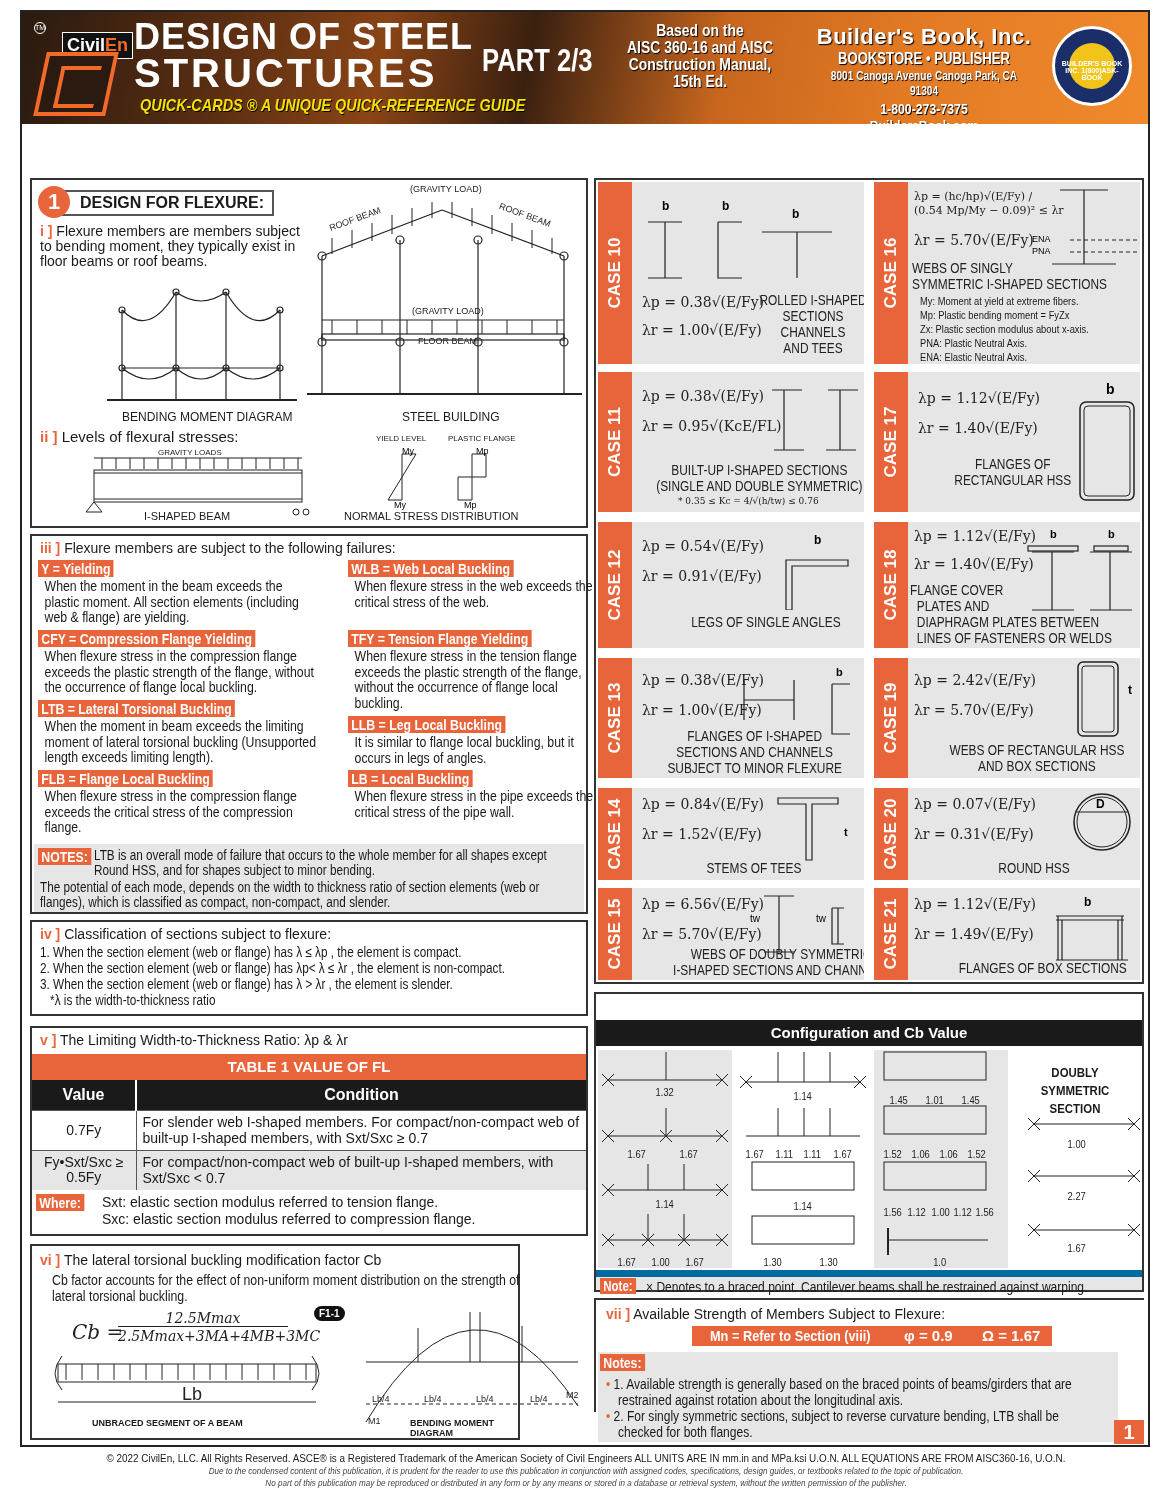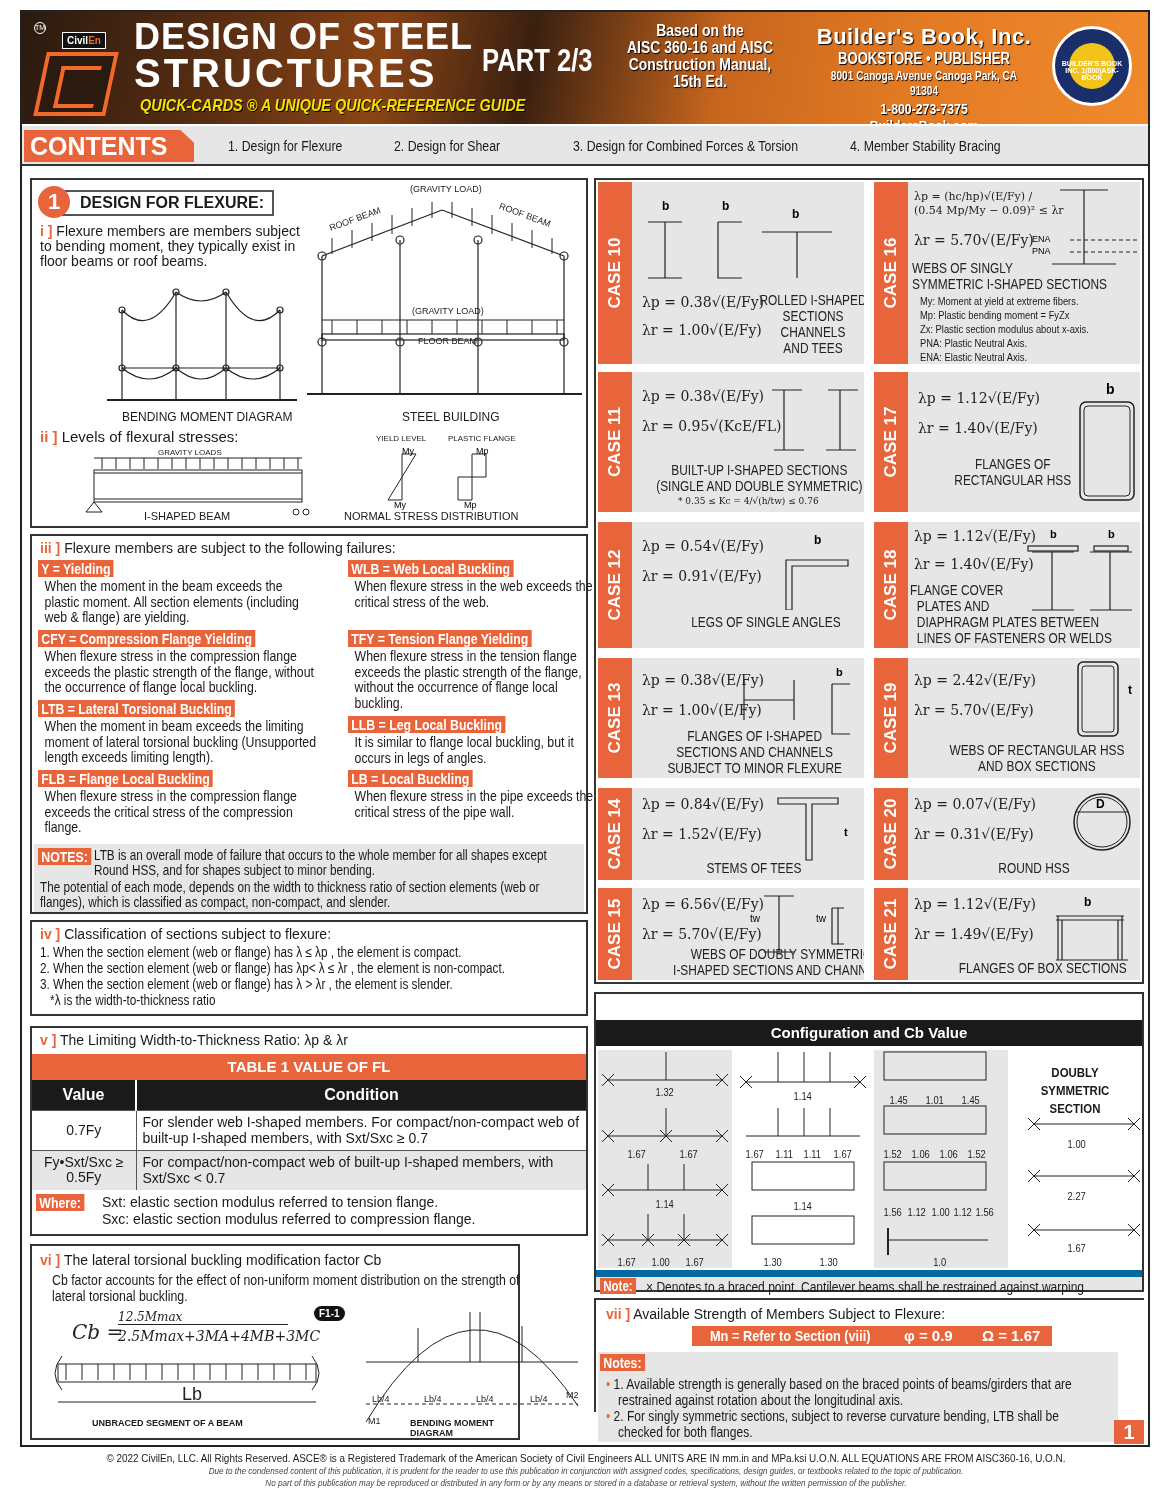--- a/index.html
+++ b/index.html
@@ -2,21 +2,21 @@
 <html><head>
 <meta charset="utf-8">
 <style>
 *{box-sizing:border-box;margin:0;padding:0}
 body{width:1172px;height:1500px;background:#fff;font-family:"Liberation Sans",sans-serif;color:#1a1a1a;position:relative;overflow:hidden}
 .page{position:absolute;left:20px;top:10px;width:1130px;height:1437px;border:2px solid #222;}
 
 .hdr{position:absolute;left:0;top:0;width:1126px;height:112px;background:linear-gradient(100deg,#2a1a10 0%,#5a2e12 18%,#8a4416 32%,#3a2010 45%,#c8661e 62%,#e27a24 78%,#f08a2c 100%);overflow:hidden}
 .logo{position:absolute;left:12px;top:10px;width:92px;height:96px}
 .logo .tm{position:absolute;left:0;top:0;width:12px;height:12px;border:1px solid #fff;border-radius:50%;color:#fff;font-size:7px;text-align:center;line-height:10px}
-.logo .civ{position:absolute;left:28px;top:10px;background:#111;color:#fff;font-size:10px;font-weight:bold;padding:2px 4px;border:1px solid #fff}
+.logo .civ{position:absolute;left:28px;top:10px;background:#111;color:#fff;font-size:18px;font-weight:bold;padding:2px 4px;border:1px solid #fff}
 .logo .civ b{color:#f26a2a}
 .logo .mark{position:absolute;left:6px;top:30px;width:72px;height:64px;border:4px solid #f26a2a;background:#2a1a10;transform:skewX(-12deg)}
 .logo .mark:after{content:"";position:absolute;left:14px;top:10px;width:36px;height:34px;border:4px solid #f26a2a;border-right:none}
 .t1{position:absolute;left:112px;top:8px;color:#fff;font-weight:900;font-size:36px;line-height:34px;letter-spacing:1px}
 .t2{position:absolute;left:112px;top:42px;color:#fff;font-weight:900;font-size:40px;line-height:38px;letter-spacing:3px}
 .part{position:absolute;left:460px;top:30px;color:#fff;font-weight:bold;font-size:32px;transform:scaleX(.8);transform-origin:left}
 .qc{position:absolute;left:118px;top:84px;color:#f5e200;font-weight:bold;font-style:italic;font-size:17px;transform:scaleX(.85);transform-origin:left;text-shadow:1px 1px 0 #000;white-space:nowrap}
 .based{position:absolute;left:573px;top:10px;width:210px;color:#fff;font-weight:bold;font-size:17px;line-height:17px;text-align:center;transform:scaleX(.82);transform-origin:center;text-shadow:1px 1px 1px #000}
 .bb{position:absolute;left:782px;top:12px;width:240px;color:#fff;text-align:center;text-shadow:1px 1px 1px #000}
 .bb .n{font-size:22px;font-weight:900;letter-spacing:.5px}
@@ -77,27 +77,20 @@
       <div class="n">Builder's Book, Inc.</div>
       <div class="s">BOOKSTORE • PUBLISHER</div>
       <div class="a">8001 Canoga Avenue Canoga Park, CA 91304</div>
       <div class="p">1-800-273-7375    BuildersBook.com</div>
     </div>
     <div class="seal">
         <span>BUILDER'S BOOK INC. 1(800)ASK-BOOK</span>
       </div>
   </div>
 
-  <div class="contents">
-    <div class="lbl">CONTENTS</div>
-    <div class="it" style="left:206px">1.  Design for Flexure</div>
-    <div class="it" style="left:372px">2.  Design for Shear</div>
-    <div class="it" style="left:551px">3.  Design for Combined Forces &amp; Torsion</div>
-    <div class="it" style="left:828px">4.  Member Stability Bracing</div>
-  </div>
 
   <div class="box" style="left:8px;top:166px;width:558px;height:350px">
     <div style="position:absolute;left:6px;top:6px;width:32px;height:32px;border-radius:50%;background:#e8643a;color:#fff;font-weight:900;font-size:22px;text-align:center;line-height:32px;z-index:2">1</div>
     <div style="position:absolute;left:30px;top:10px;padding:2px 8px 2px 16px;border:2px solid #555;font-weight:bold;font-size:16px">DESIGN FOR FLEXURE:</div>
     <div style="position:absolute;left:8px;top:44px;width:260px;font-size:14px;line-height:15px"><span class="rn">i ]</span> <span>Flexure members are members subject to bending moment, they typically exist in floor beams or roof beams.</span></div>
 
     <svg style="left:70px;top:100px" width="200" height="130">
       <g stroke="#222" fill="none" stroke-width="1.2">
         <line x1="20" y1="30" x2="20" y2="120"></line>
           <line x1="74" y1="12" x2="74" y2="120"></line>
@@ -268,21 +261,21 @@
     <div style="position:absolute;left:70px;top:166px;font-size:14px;line-height:17px;font-style:normal">
       <div>Sxt: elastic section modulus referred to tension flange.</div>
       <div>Sxc: elastic section modulus referred to compression flange.</div>
     </div>
   </div>
 
   <div class="box" style="left:8px;top:1232px;width:490px;height:196px">
     <div style="position:absolute;left:8px;top:6px;font-size:14px"><span class="rn">vi ]</span> <span>The lateral torsional buckling modification factor Cb</span></div>
     <div style="position:absolute;left:20px;top:26px;width:560px;font-size:14px;line-height:16px;transform:scaleX(.88);transform-origin:left">Cb factor accounts for the effect of non-uniform moment distribution on the strength of lateral torsional buckling.</div>
     <div class="f" style="position:absolute;left:40px;top:74px;font-size:20px;font-style:italic">Cb =</div>
-    <div class="f" style="position:absolute;left:86px;top:64px;width:170px;border-bottom:1px solid #222;font-size:12px;font-style:italic">12.5Mmax</div>
+    <div class="f" style="position:absolute;left:86px;top:64px;width:170px;text-align:center;border-bottom:1px solid #222;font-size:14px;font-style:italic">12.5Mmax</div>
     <div class="f" style="position:absolute;left:86px;top:82px;width:170px;text-align:center;font-size:14px;font-style:italic">2.5Mmax+3MA+4MB+3MC</div>
     <div style="position:absolute;left:282px;top:60px;background:#111;color:#fff;border-radius:10px;font-size:10px;font-weight:bold;padding:2px 5px">F1-1</div>
     <svg style="left:10px;top:104px" width="280" height="60">
       <g stroke="#222" fill="none" stroke-width="1">
         <rect x="16" y="14" width="258" height="18"></rect>
         <path d="M24 14 V30 M40 14 V30 M56 14 V30 M72 14 V30 M88 14 V30 M104 14 V30 M120 14 V30 M136 14 V30 M152 14 V30 M168 14 V30 M184 14 V30 M200 14 V30 M216 14 V30 M232 14 V30 M248 14 V30 M264 14 V30"></path>
         <path d="M20 6 Q6 24 20 40"></path>
           <path d="M270 6 Q284 24 270 40"></path>
         <line x1="16" y1="52" x2="274" y2="52"></line>
       </g>

